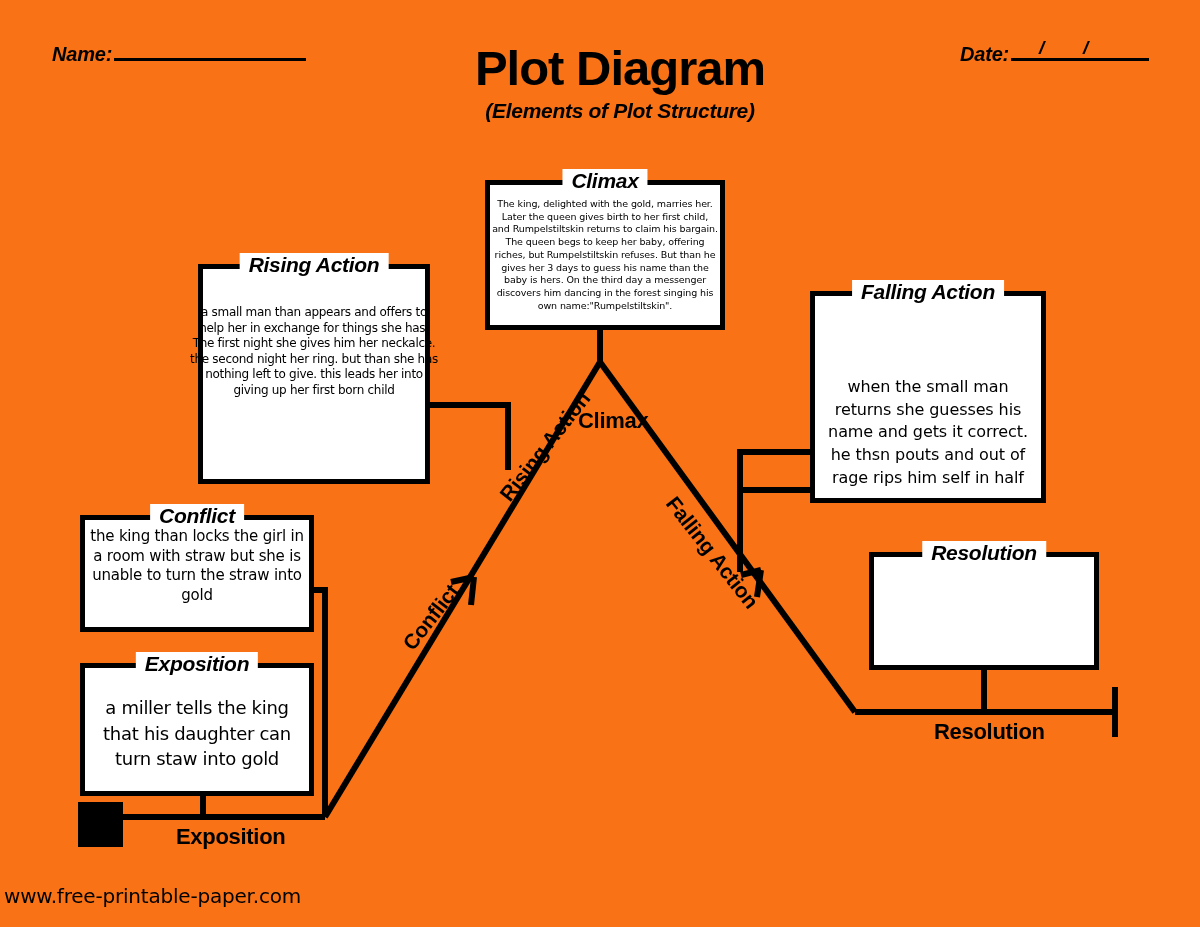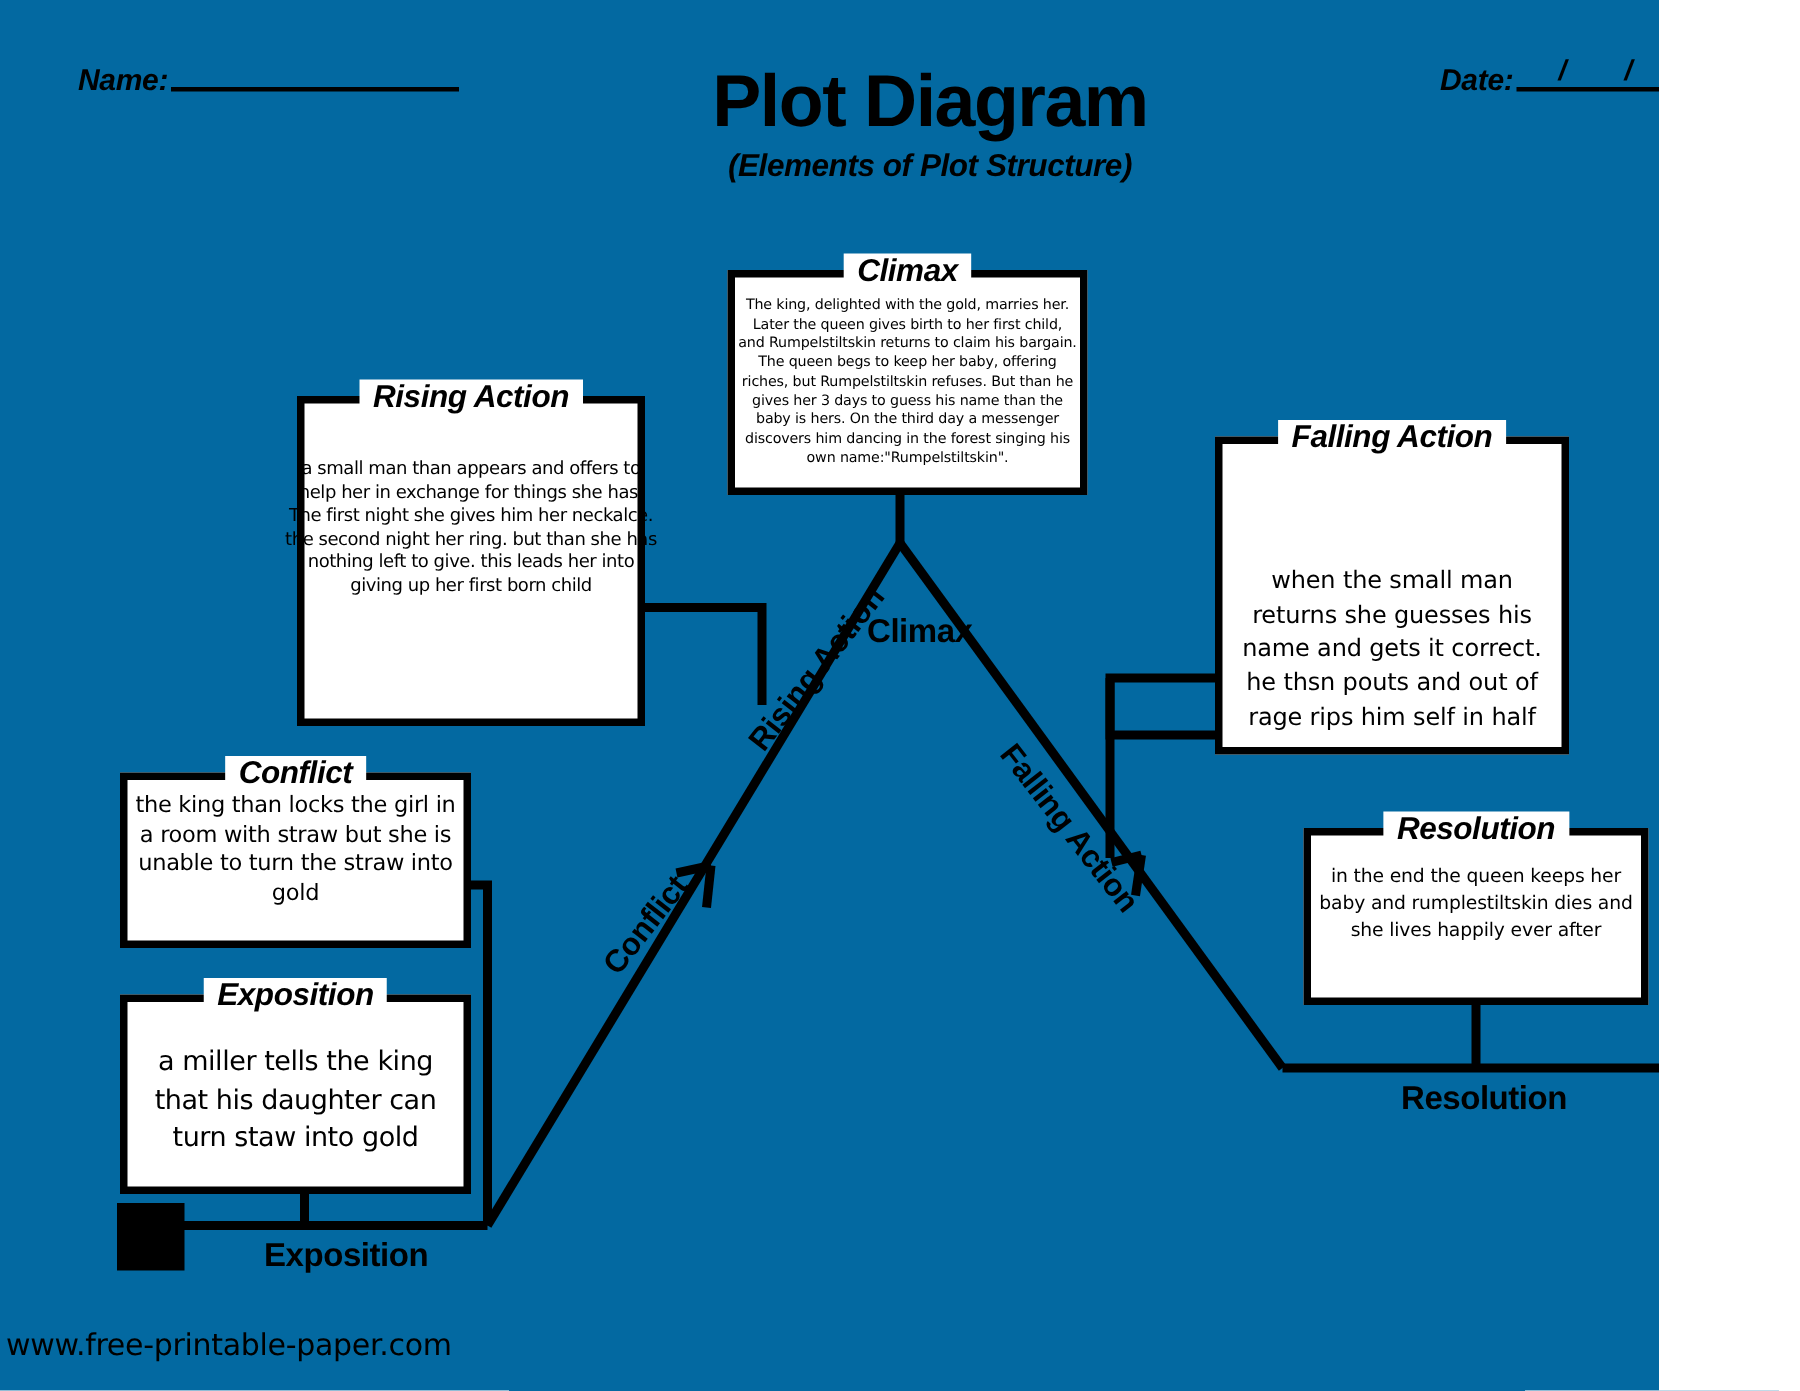--- a/index.html
+++ b/index.html
@@ -7,23 +7,23 @@
     margin: 0;
     padding: 0;
     background: #ffffff;
   }
   body {
     font-family: "Liberation Sans", sans-serif;
     color: #000000;
   }
   #page {
     position: relative;
-    width: 1106px;
+    width: 1200px;
     height: 927px;
-    background: #0369a1;
+    background: #f97316;
     overflow: hidden;
   }
 
   
   .field-label {
     font-weight: bold;
     font-style: italic;
     font-size: 20px;
     letter-spacing: -0.2px;
     white-space: nowrap;
@@ -322,21 +322,20 @@
     <div class="note-body">the king than locks the girl in a room with straw but she is unable to turn the straw into gold</div>
   </div>
 
   <div class="note-box" id="box-exposition">
     <div class="note-title">Exposition</div>
     <div class="note-body">a miller tells the king that his daughter can turn staw into gold</div>
   </div>
 
   <div class="note-box" id="box-resolution">
     <div class="note-title">Resolution</div>
-    <div class="note-body">in the end the queen keeps her baby and rumplestiltskin dies and she lives happily ever after</div>
   </div>
 
   <div class="stage-label" id="label-climax">Climax</div>
   <div class="stage-label" id="label-exposition">Exposition</div>
   <div class="stage-label" id="label-resolution">Resolution</div>
 
   <div class="slope-label" id="label-conflict">Conflict</div>
   <div class="slope-label" id="label-rising">Rising Action</div>
   <div class="slope-label" id="label-falling">Falling Action</div>
 

